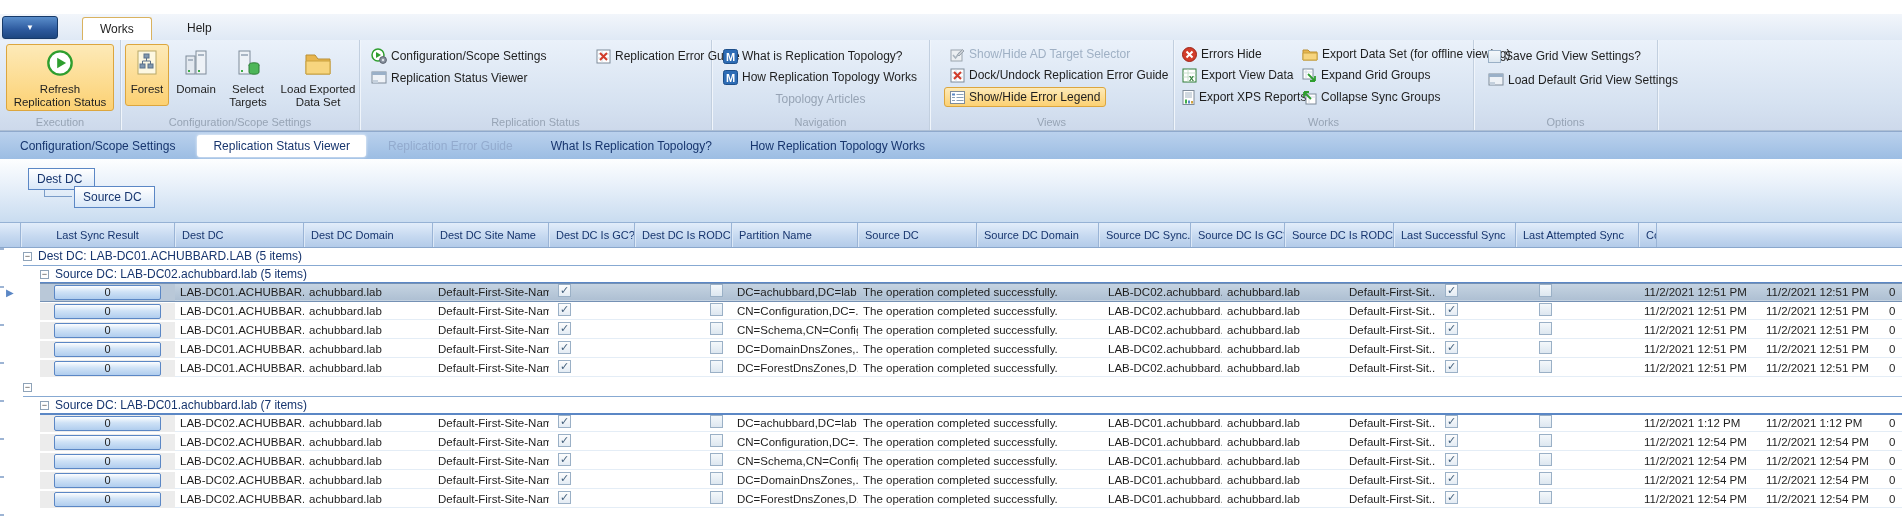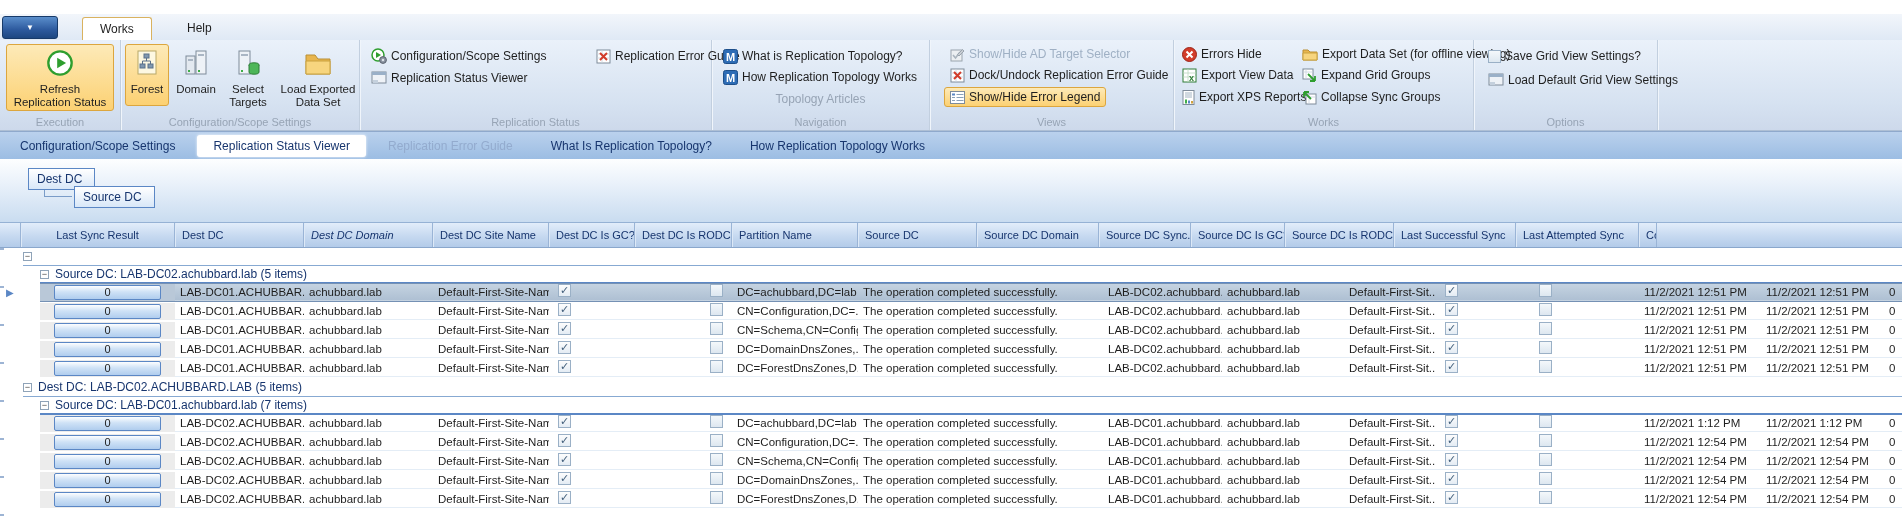--- a/index.html
+++ b/index.html
@@ -368,41 +368,42 @@
 
   <div class="grouppanel">
     <div class="chip-connector"></div>
     <div class="chip chip-dest">Dest DC</div>
     <div class="chip chip-source">Source DC</div>
   </div>
 
   <div class="gridheader" id="gridheader">
       <div class="hcell c0" style="width: 155px;">Last Sync Result</div>
       <div class="hcell" style="width: 129px;">Dest DC</div>
-      <div class="hcell" style="width: 129px; font-style: italic;">Dest DC Domain</div>
+      <div class="hcell" style="width: 129px;">Dest DC Domain</div>
       <div class="hcell" style="width: 116px;">Dest DC Site Name</div>
       <div class="hcell" style="width: 86px;">Dest DC Is GC?</div>
       <div class="hcell" style="width: 97px;">Dest DC Is RODC?</div>
       <div class="hcell" style="width: 126px;">Partition Name</div>
       <div class="hcell" style="width: 119px;">Source DC</div>
       <div class="hcell" style="width: 122px;">Source DC Domain</div>
       <div class="hcell" style="width: 92px;">Source DC Sync...</div>
       <div class="hcell" style="width: 94px;">Source DC Is GC?</div>
       <div class="hcell" style="width: 109px;">Source DC Is RODC?</div>
       <div class="hcell" style="width: 122px;">Last Successful Sync</div>
       <div class="hcell" style="width: 123px;">Last Attempted Sync</div>
       <div class="hcell" style="width: 18px;">Co</div>
     </div>
 
   <div class="gridbody">
     <div class="gutter"></div>
     <div class="rowptr">▶</div>
     <div id="gridrows">
         <div class="group-row">
           <span class="toggle">−</span>
+          <span>Dest DC: LAB-DC01.ACHUBBARD.LAB (5 items)</span>
         </div>
         <div class="group-row source">
           <span class="toggle">−</span>
           <span>Source DC: LAB-DC02.achubbard.lab (5 items)</span>
         </div>
         <div class="grid-row selected">
           <div class="cell result" style="width: 135px;">
             <div class="result-pad">
               <div class="result-badge">0</div>
             </div>
@@ -546,21 +547,20 @@
           </div>
           <div class="cell" style="width: 109px;">
             <div class="cb off"></div>
           </div>
           <div class="cell" style="width: 122px;">11/2/2021 12:51 PM</div>
           <div class="cell" style="width: 123px;">11/2/2021 12:51 PM</div>
           <div class="cell" style="width: 18px;">0</div>
         </div>
         <div class="group-row">
           <span class="toggle">−</span>
-          <span>Dest DC: LAB-DC02.ACHUBBARD.LAB (5 items)</span>
         </div>
         <div class="group-row source">
           <span class="toggle">−</span>
           <span>Source DC: LAB-DC01.achubbard.lab (7 items)</span>
         </div>
         <div class="grid-row">
           <div class="cell result" style="width: 135px;">
             <div class="result-pad">
               <div class="result-badge">0</div>
             </div>

